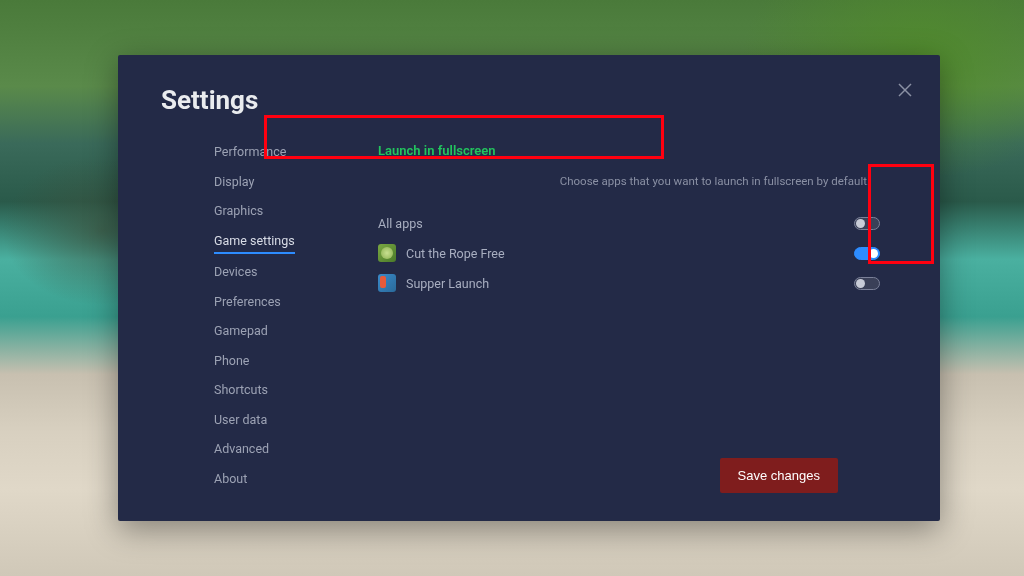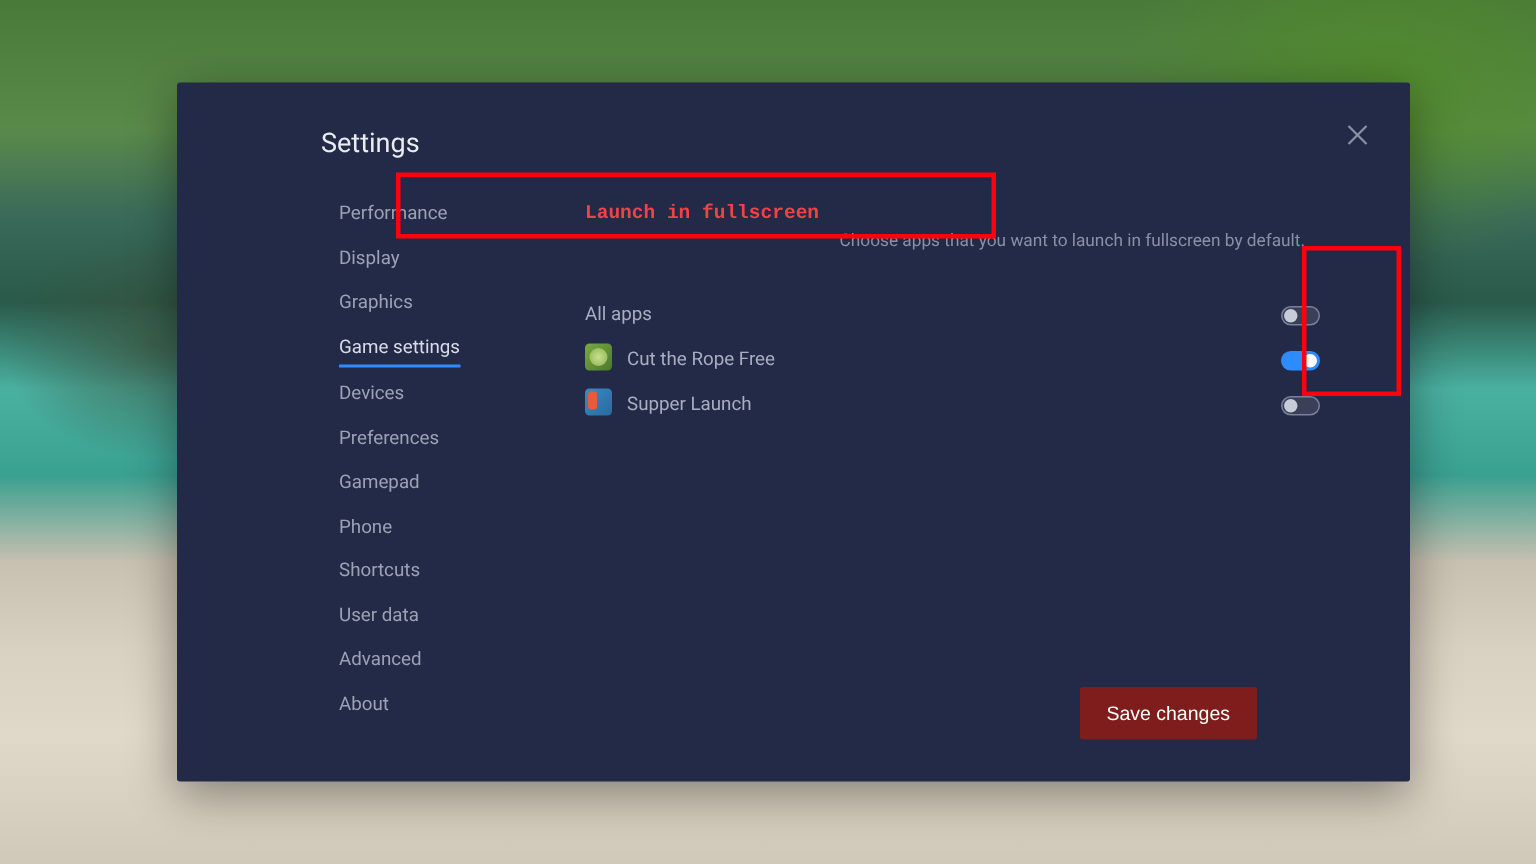--- a/index.html
+++ b/index.html
@@ -46,34 +46,33 @@
       position: absolute;
       top: 28px;
       right: 28px;
       width: 14px;
       height: 14px;
       cursor: pointer;
       color: #8a90a4;
     }
     .close-btn svg { display: block; }
     .settings-title {
-      font-size: 18px;
-      font-weight: 400;
+      font-size: 26px;
+      font-weight: 700;
       color: #eaecef;
-      padding: 30px 0 18px 96px;
+      padding: 30px 0 18px 43px;
     }
     .settings-body {
       display: flex;
       flex: 1;
       padding-left: 96px;
     }
     .sidebar {
       width: 154px;
       padding-top: 4px;
-      margin-left: 12px;
     }
     .sidebar-item {
       font-size: 12.5px;
       color: #9ca2b4;
       padding: 6px 0;
       cursor: pointer;
       line-height: 1.4;
     }
     .sidebar-item.active {
       color: #d8dce6;
@@ -88,23 +87,22 @@
       padding-right: 60px;
       position: relative;
     }
     .section-header {
       padding: 8px 10px 10px 10px;
       margin-bottom: 10px;
     }
     .section-title {
       font-size: 13px;
       font-weight: 600;
-      color: #ef4444;
-      margin-bottom: 4px;
-      font-family: Liberation Mono, monospace;
+      color: #22c55e;
+      margin-bottom: 16px;
     }
     .section-desc {
       font-size: 11.5px;
       color: #8a90a4;
       text-align: right;
     }
     .highlight-box {
       border: 3px solid #ff0010;
       position: absolute;
     }
@@ -118,21 +116,21 @@
       left: 868px;
       top: 164px;
       width: 66px;
       height: 100px;
     }
     .app-list {
       padding-left: 10px;
     }
     .app-row {
       display: flex;
-      align-items: flex-end;
+      align-items: center;
       height: 30px;
       margin-bottom: 0;
     }
     .app-icon {
       width: 18px;
       height: 18px;
       border-radius: 3px;
       margin-right: 10px;
       display: inline-block;
     }

